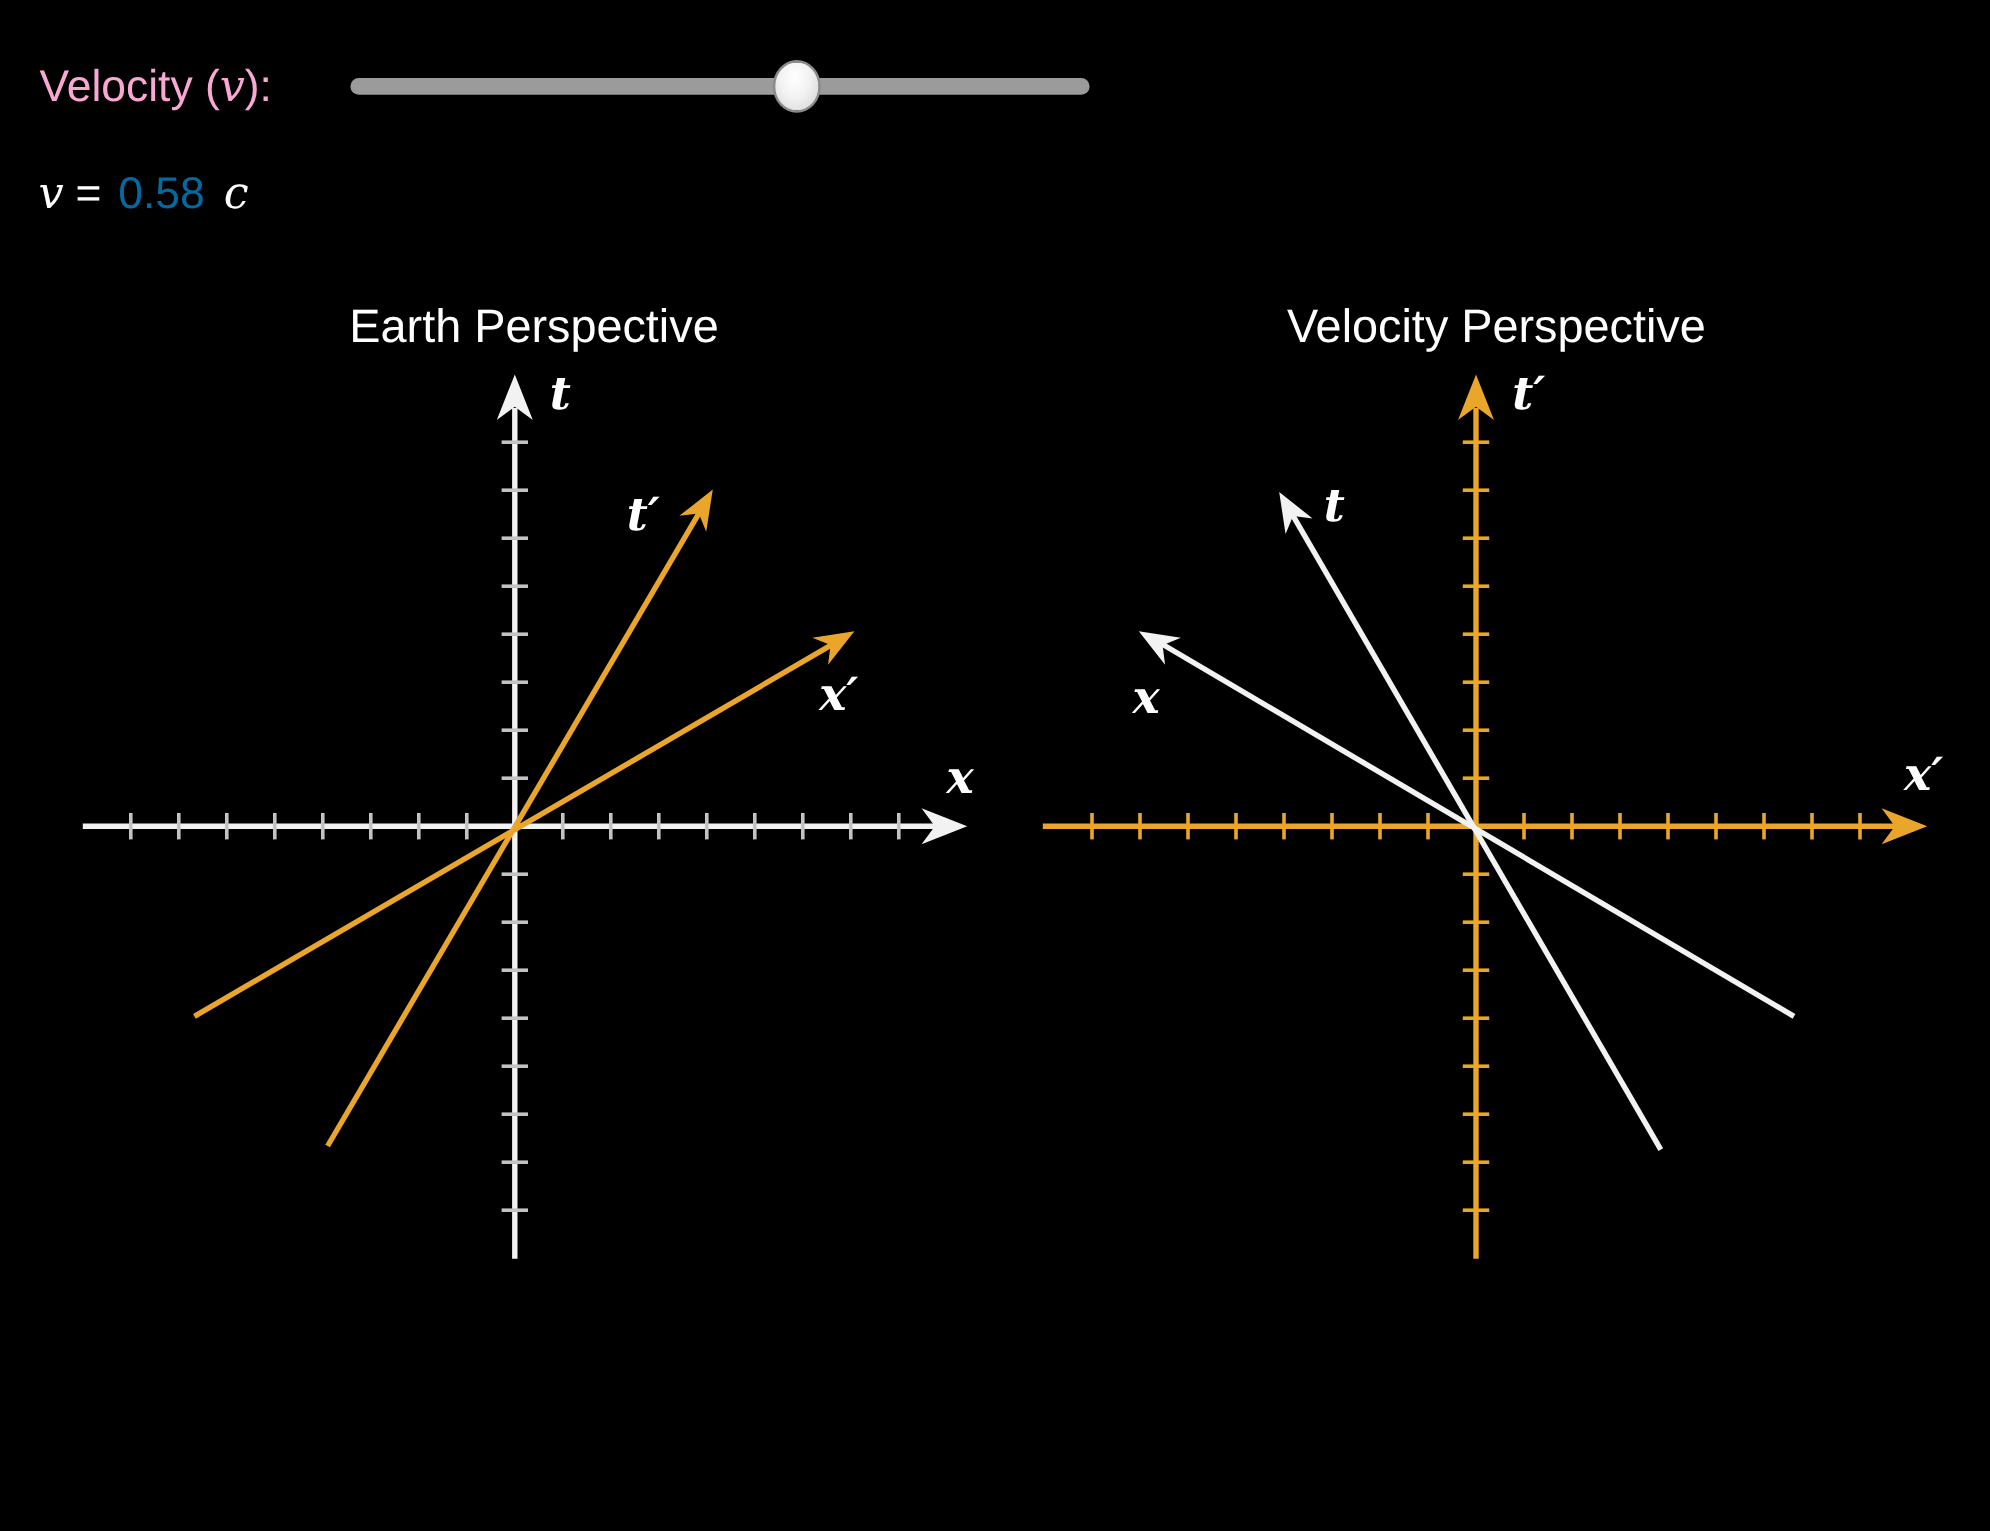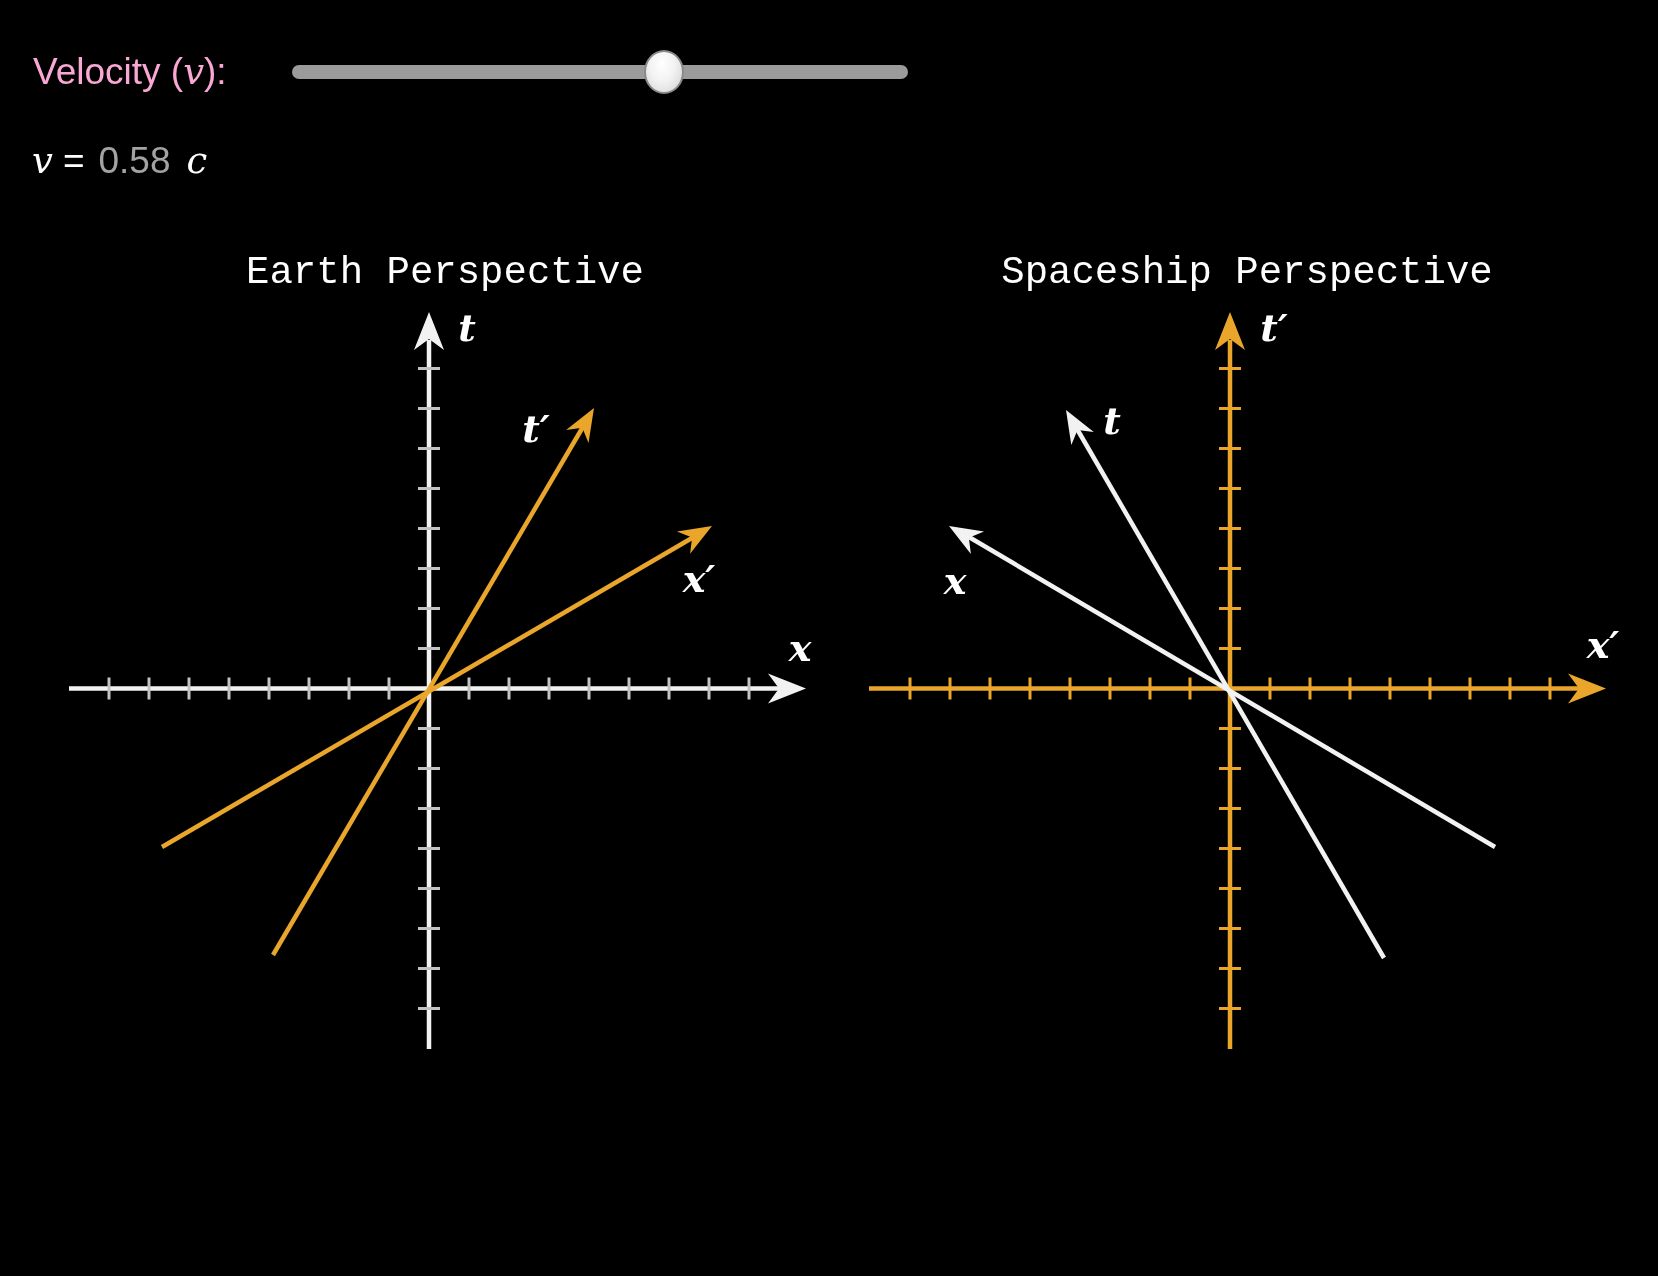--- a/index.html
+++ b/index.html
@@ -22,26 +22,26 @@
     border-radius:50%;
     background:radial-gradient(ellipse at 45% 30%, #ffffff 0%, #f2f2f2 45%, #d9d9d9 85%, #cccccc 100%);
     border:2px solid #8a8a8a;box-sizing:border-box;
   }
   .readout{
     position:absolute;left:32px;top:141px;font-size:37px;line-height:40px;
     white-space:nowrap;
   }
   .readout .sym{font-family:"DejaVu Serif",serif;font-style:italic;}
   .readout .eq{margin:0 14px 0 10px;}
-  .readout .val{color:#a3a3a3;}
+  .readout .val{color:#0369a1;}
   .readout .unit{font-family:"DejaVu Serif",serif;font-style:italic;margin-left:16px;}
   
   .diagram-title{
     position:absolute;top:251px;transform:translateX(-50%);
-    font-size:39px;color:#fff;white-space:nowrap;font-family:Liberation Mono, monospace;
+    font-size:39px;color:#fff;white-space:nowrap;
   }
   .title-earth{left:445px;}
   .title-spaceship{left:1247px;}
   
   #diagram-svg{position:absolute;left:0;top:0;}
   .axis-white{stroke:#F2F2F2;stroke-width:4.5;}
   .axis-orange{stroke:#EAA62B;stroke-width:4.5;}
   .head-white{fill:#F2F2F2;}
   .head-orange{fill:#EAA62B;}
   .ticks-white line{stroke:#C2C2C2;stroke-width:3;}
@@ -55,21 +55,21 @@
 <body>
 
 <div class="velocity-label"><span>Velocity (</span><span class="math-it">v</span><span>):</span></div>
 
 <div class="slider-track"></div>
 <div class="slider-thumb"></div>
 
 <div class="readout"><span class="sym">v</span><span class="eq">=</span><span class="val">0.58</span><span class="unit">c</span></div>
 
 <div class="diagram-title title-earth">Earth Perspective</div>
-<div class="diagram-title title-spaceship">Spaceship Perspective</div>
+<div class="diagram-title title-spaceship">Velocity Perspective</div>
 
 <svg id="diagram-svg" width="1658" height="1276" viewBox="0 0 1658 1276" xmlns="http://www.w3.org/2000/svg">
 
   <g>
     <line class="axis-white" x1="69" y1="688.5" x2="780" y2="688.5"></line>
     <polygon class="head-white" points="0,0 -38,15 -27,0 -38,-15" transform="translate(806,688.5)"></polygon>
     <line class="axis-white" x1="429" y1="1049" x2="429" y2="340"></line>
     <polygon class="head-white" points="0,0 -38,15 -27,0 -38,-15" transform="translate(429,312) rotate(-90)"></polygon>
     <g id="earth-ticks" class="ticks-white">
         <line x1="389" y1="677.5" x2="389" y2="699.5"></line>

